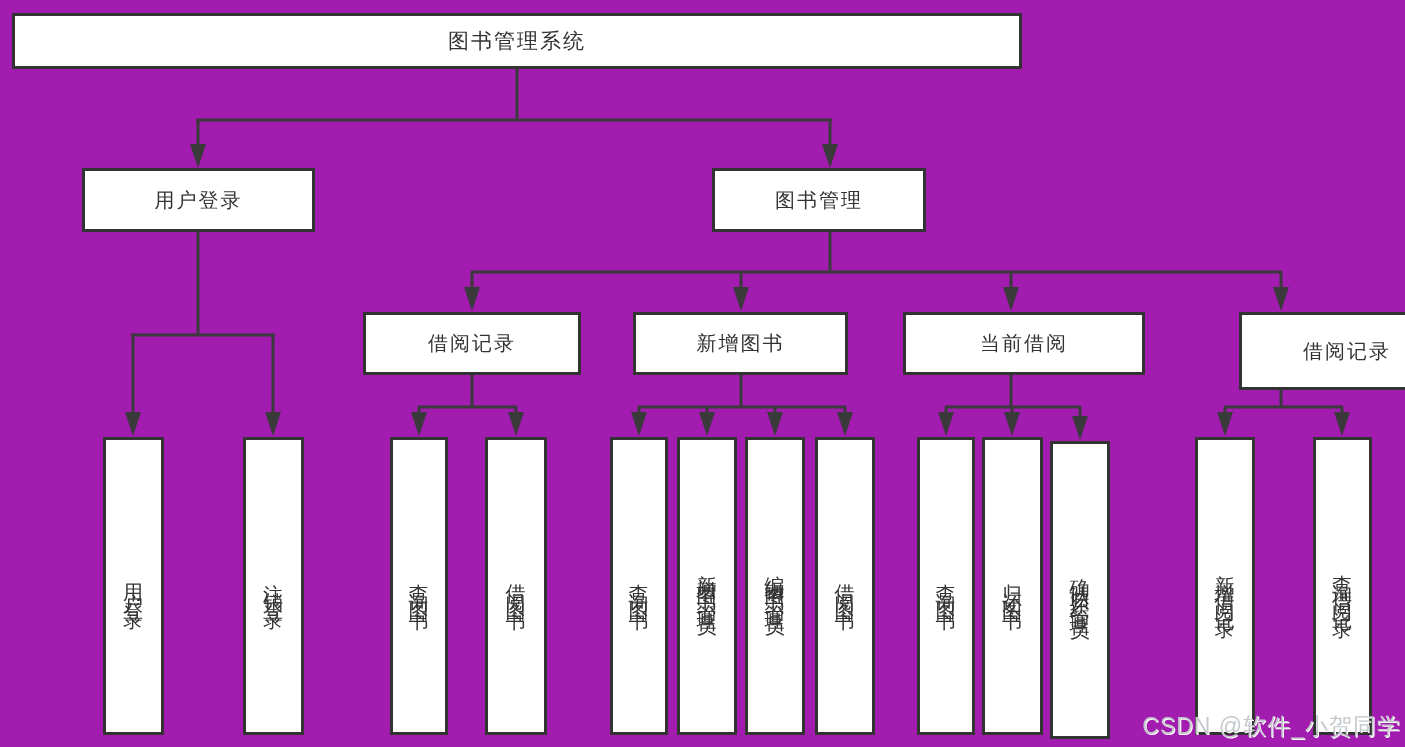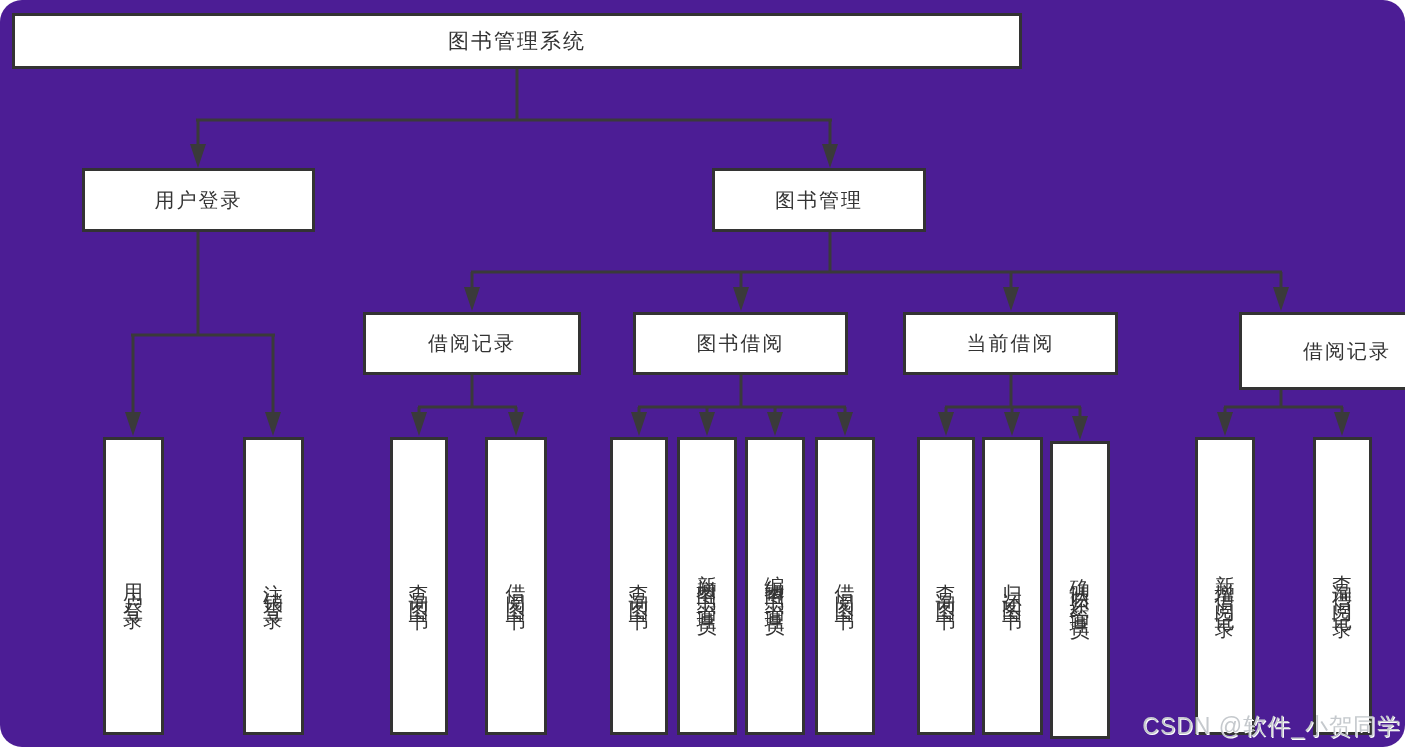--- a/index.html
+++ b/index.html
@@ -1,22 +1,21 @@
 <!DOCTYPE html>
 <html><head>
 <meta charset="utf-8">
 <style>
   html,body{margin:0;padding:0;background:#ffffff;}
   .canvas{
     position:relative;
     width:1405px;height:747px;
-    background:#4c1d95;
+    background:#a21caf;
     font-family:"Liberation Sans","DejaVu Sans",sans-serif;
     overflow:hidden;
-    border-radius:22px;
   }
   .wires{position:absolute;left:0;top:0;z-index:1;}
   .node{
     position:absolute;box-sizing:border-box;
     border:3px solid #333333;background:#ffffff;
     display:flex;align-items:center;justify-content:center;
     color:#333333;z-index:2;
   }
   .h{font-size:20px;letter-spacing:2px;white-space:nowrap;}
   .h.root{font-size:21px;}
@@ -104,22 +103,22 @@
       <polygon points="1334,412 1350,412 1342,436"></polygon>
     </g>
   </svg>
 
   <div class="node h root" style="left:12px;top:13px;width:1010px;height:56px">图书管理系统</div>
 
   <div class="node h" style="left:82px;top:168px;width:233px;height:64px">用户登录</div>
   <div class="node h" style="left:712px;top:168px;width:214px;height:64px">图书管理</div>
 
   <div class="node h" style="left:363px;top:312px;width:218px;height:63px">借阅记录</div>
-  <div class="node h" style="left:633px;top:312px;width:215px;height:63px">图书借阅</div>
-  <div class="node h" style="left:903px;top:312px;width:215px;height:63px">当前借阅</div>
+  <div class="node h" style="left:633px;top:312px;width:215px;height:63px">新增图书</div>
+  <div class="node h" style="left:903px;top:312px;width:242px;height:63px">当前借阅</div>
   <div class="node h" style="left:1239px;top:312px;width:216px;height:78px">借阅记录</div>
 
   <div class="node v" style="left:103px;top:437px;width:61px;height:298px">
     <span class="vt">用户登录</span>
   </div>
   <div class="node v" style="left:243px;top:437px;width:61px;height:298px">
     <span class="vt">注销登录</span>
   </div>
 
   <div class="node v" style="left:390px;top:437px;width:58px;height:298px">

